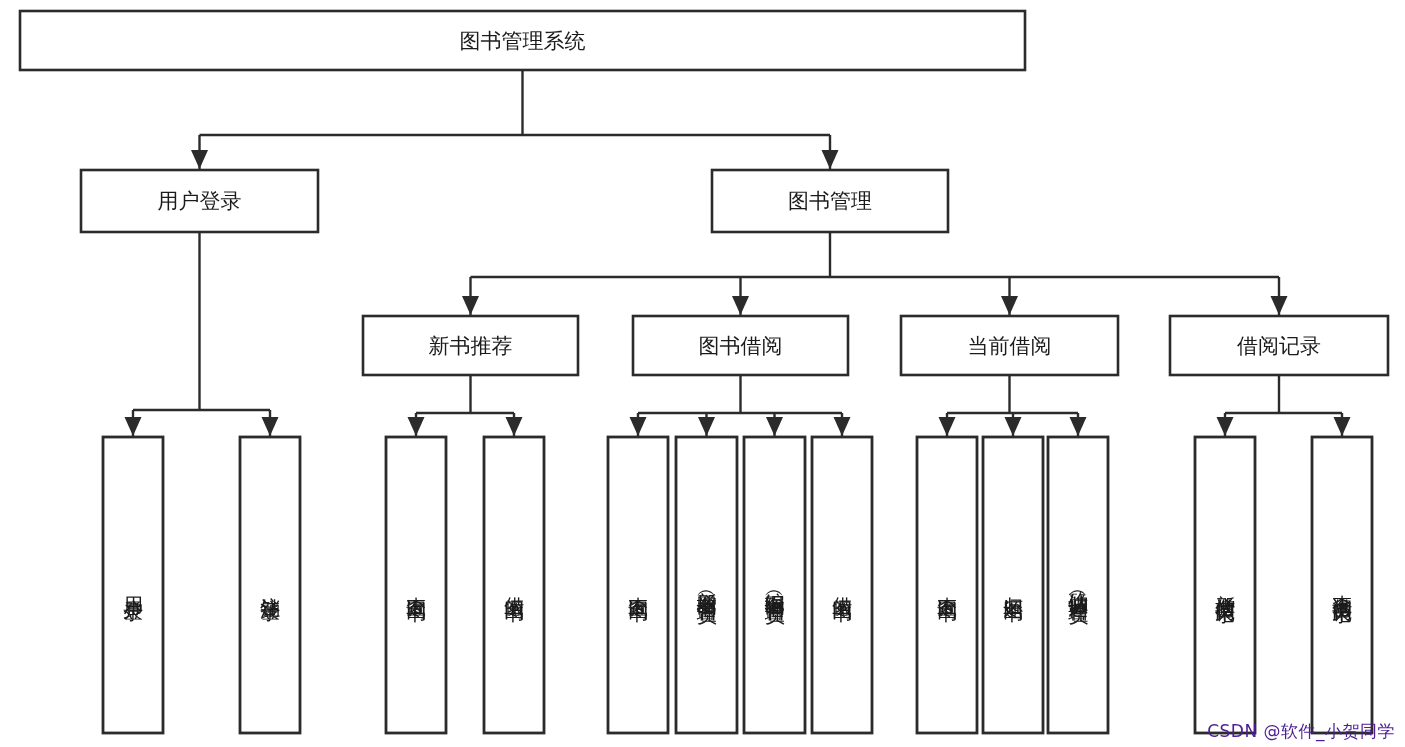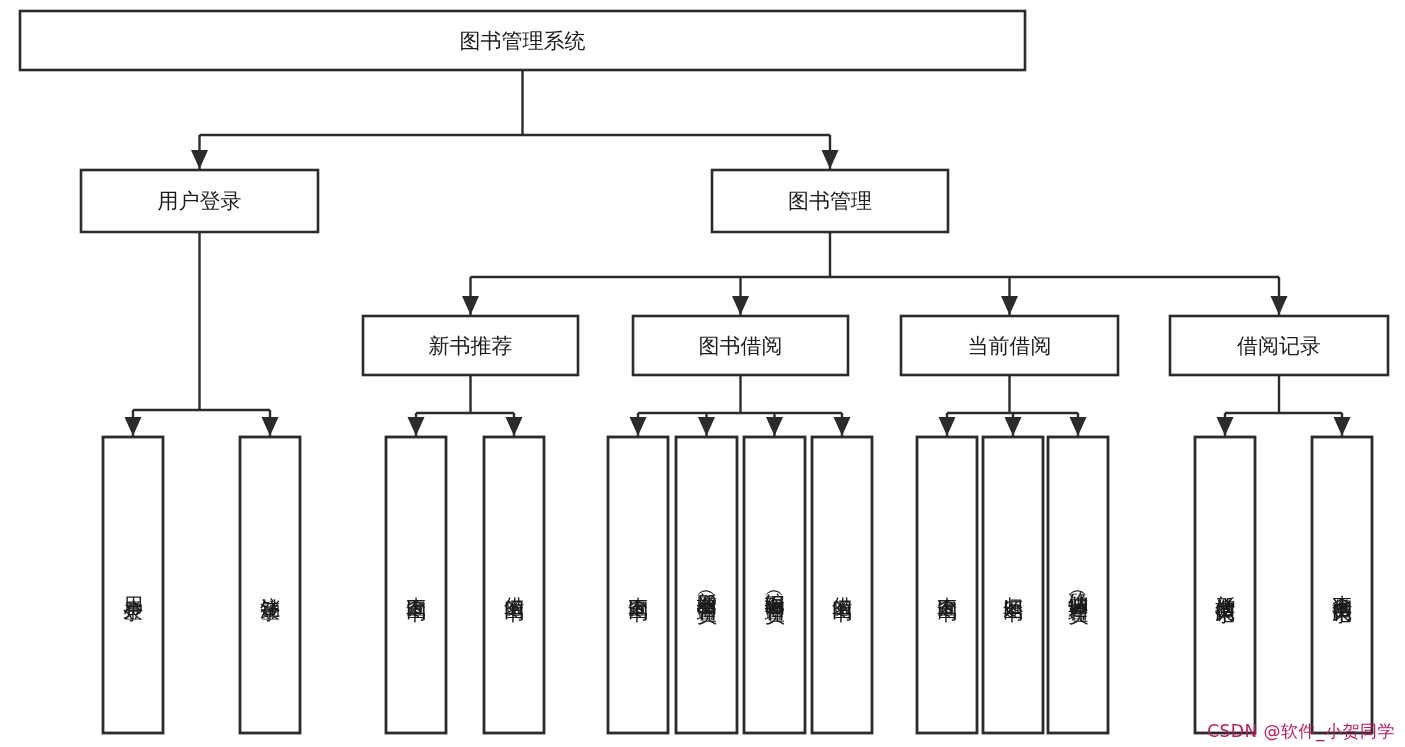--- a/index.html
+++ b/index.html
@@ -69,21 +69,21 @@
     justify-content: center;
     text-align: center;
     pointer-events: none;
   }
   #watermark {
     position: absolute;
     right: 10px;
     bottom: 4px;
     font-family: "DejaVu Sans", "Liberation Sans", sans-serif;
     font-size: 17px;
-    color: #be185d;
+    color: #4c1d95;
     letter-spacing: 0.5px;
     white-space: nowrap;
   }
 </style>
 </head>
 <body>
 
 <div id="diagram-root">
 
   <svg id="tree-svg" viewBox="0 0 1405 747" xmlns="http://www.w3.org/2000/svg">

